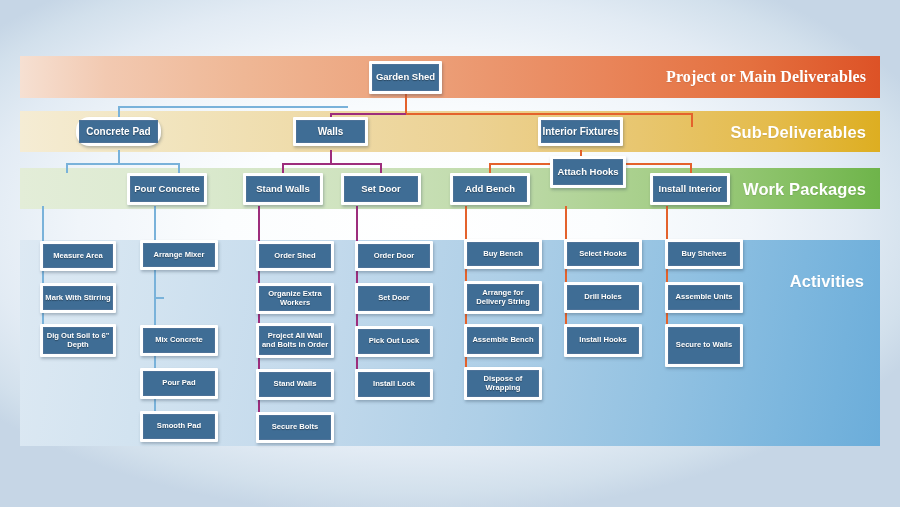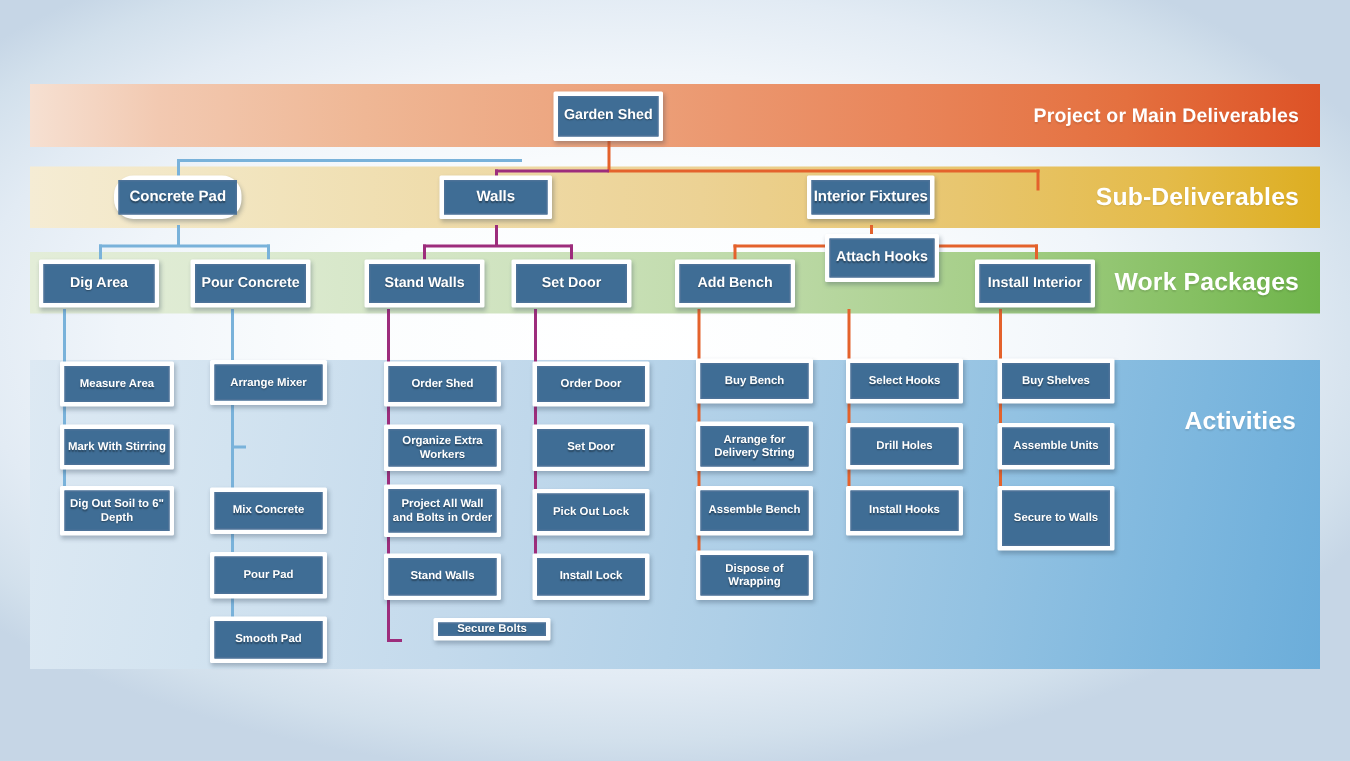--- a/index.html
+++ b/index.html
@@ -17,21 +17,21 @@
   .band{position:absolute;left:20px;width:860px;}
   .band .lbl{
     position:absolute;right:14px;top:50%;transform:translateY(-50%);
     color:#ffffff;font-weight:bold;letter-spacing:.1px;
     text-shadow:0 1px 1px rgba(0,0,0,.10);white-space:nowrap;
   }
   #band-project{
     top:56px;height:42px;
     background:linear-gradient(90deg,#f6e0d2 0%,#f2c9b1 10%,#efb795 26%,#ec9f78 48%,#e9855a 68%,#e4703f 85%,#dd5226 100%);
   }
-  #band-project .lbl{font-size:13px;}
+  #band-project .lbl{font-size:16px;font-family:Liberation Serif, serif;}
   #band-sub{
     top:111px;height:41px;
     background:linear-gradient(90deg,#f5ecd4 0%,#f2e6c2 14%,#efdcab 32%,#ecd294 52%,#e8c66f 72%,#e4bb4a 88%,#ddae21 100%);
   }
   #band-sub .lbl{font-size:16.5px;}
   #band-work{
     top:168px;height:41px;
     background:linear-gradient(90deg,#e3edd8 0%,#dcead0 18%,#cfe3bf 38%,#bcd9a6 58%,#a3cd85 76%,#86c063 90%,#6eb44a 100%);
   }
   #band-work .lbl{font-size:16.5px;}
@@ -166,23 +166,20 @@
   <div class="node lvl2" style="left:76px;top:117px;width:85px;height:29px;border-radius:13px;">
     <div class="face">Concrete Pad</div>
   </div>
   <div class="node lvl2" style="left:293px;top:117px;width:75px;height:29px;">
     <div class="face">Walls</div>
   </div>
   <div class="node lvl2" style="left:538px;top:117px;width:85px;height:29px;">
     <div class="face">Interior Fixtures</div>
   </div>
 
-  <div class="node lvl3" style="left:26px;top:173px;width:80px;height:32px;">
-    <div class="face">Dig Area</div>
-  </div>
   <div class="node lvl3" style="left:127px;top:173px;width:80px;height:32px;">
     <div class="face">Pour Concrete</div>
   </div>
   <div class="node lvl3" style="left:243px;top:173px;width:80px;height:32px;">
     <div class="face">Stand Walls</div>
   </div>
   <div class="node lvl3" style="left:341px;top:173px;width:80px;height:32px;">
     <div class="face">Set Door</div>
   </div>
   <div class="node lvl3" style="left:450px;top:173px;width:80px;height:32px;">
@@ -223,21 +220,21 @@
   </div>
   <div class="node lvl4" style="left:256px;top:283px;width:78px;height:31px;">
     <div class="face">Organize Extra Workers</div>
   </div>
   <div class="node lvl4" style="left:256px;top:323px;width:78px;height:35px;">
     <div class="face">Project All Wall and Bolts in Order</div>
   </div>
   <div class="node lvl4" style="left:256px;top:369px;width:78px;height:31px;">
     <div class="face">Stand Walls</div>
   </div>
-  <div class="node lvl4" style="left:256px;top:412px;width:78px;height:15px;margin-left:33px;">
+  <div class="node lvl4" style="left:256px;top:412px;width:78px;height:31px;">
     <div class="face">Secure Bolts</div>
   </div>
 
   <div class="node lvl4" style="left:355px;top:241px;width:78px;height:30px;">
     <div class="face">Order Door</div>
   </div>
   <div class="node lvl4" style="left:355px;top:283px;width:78px;height:31px;">
     <div class="face">Set Door</div>
   </div>
   <div class="node lvl4" style="left:355px;top:326px;width:78px;height:31px;">

